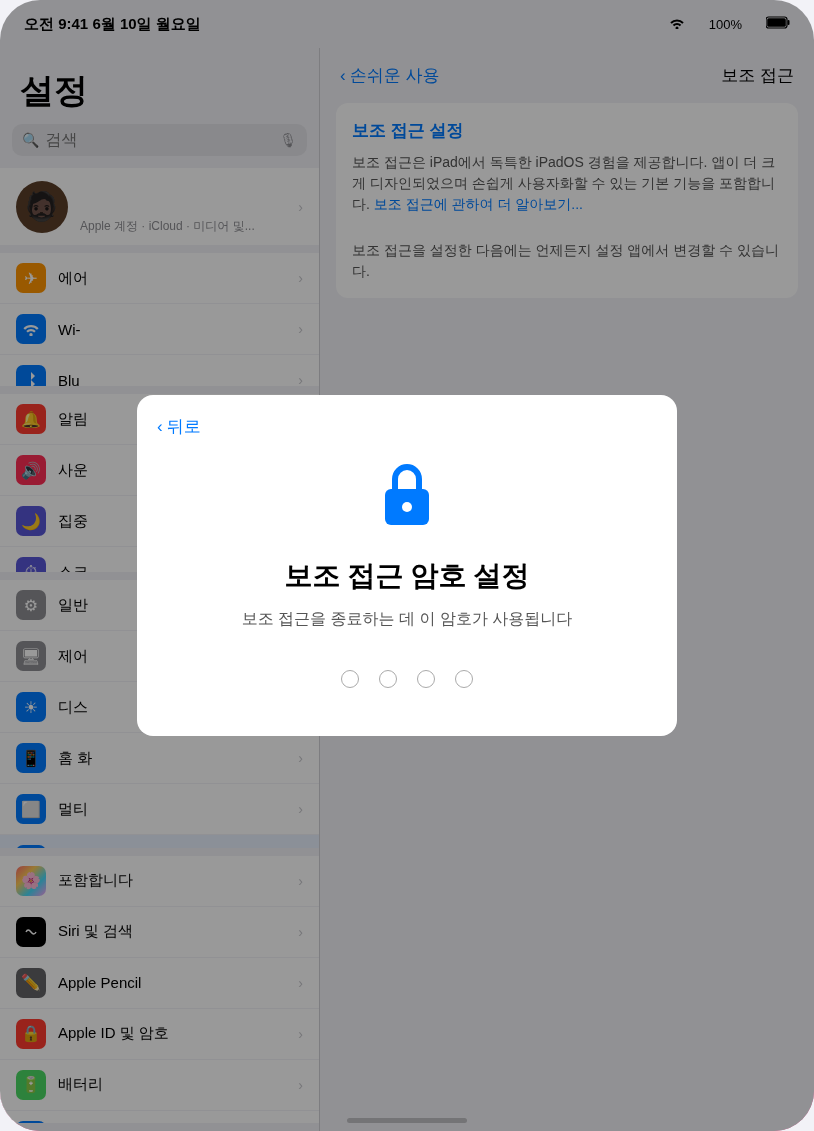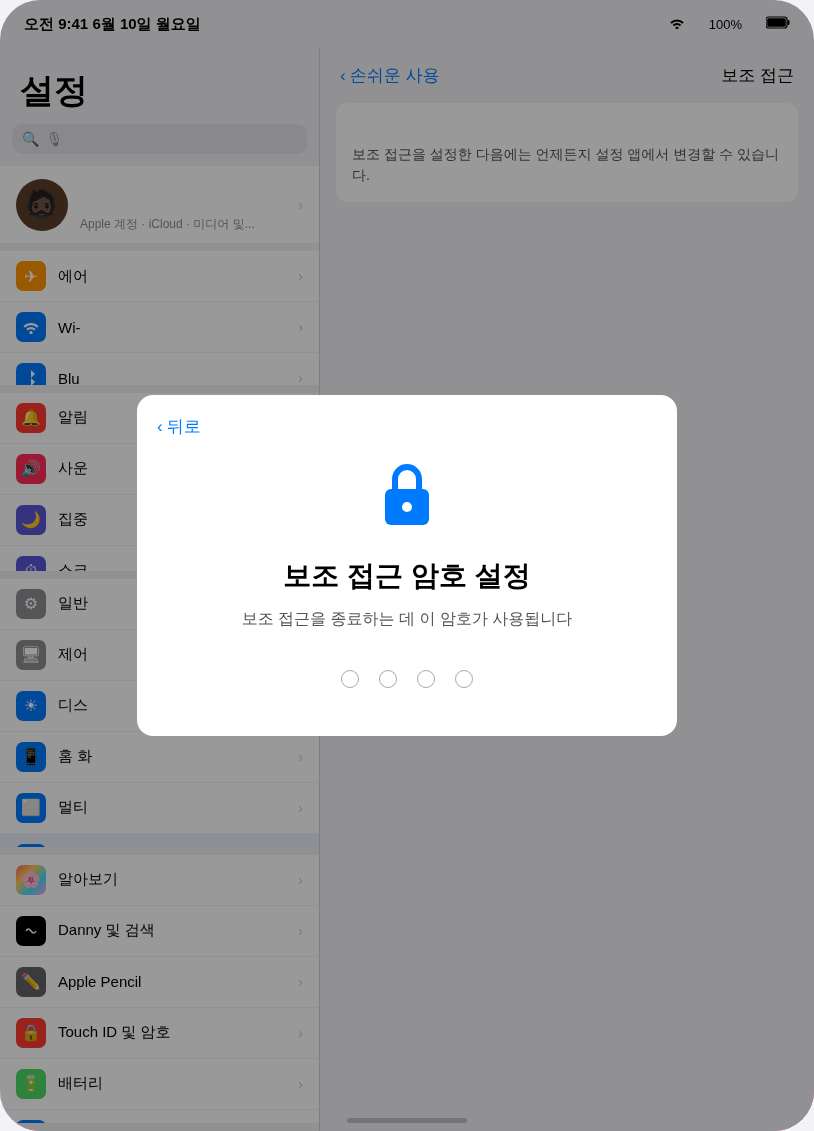--- a/index.html
+++ b/index.html
@@ -261,20 +261,21 @@
     .lock-icon-svg {
       width: 60px;
       height: 70px;
     }
     .modal-title {
       font-size: 28px;
       font-weight: 700;
       color: #000;
       text-align: center;
       margin-bottom: 14px;
+      font-family: Liberation Serif, serif;
     }
     .modal-desc {
       font-size: 16px;
       color: #555;
       text-align: right;
       margin-bottom: 32px;
     }
     .passcode-dots {
       display: flex;
       gap: 20px;
@@ -326,20 +327,21 @@
   </div>
 </div>
 
 <div class="app-container">
 
   <div class="sidebar">
     <div class="sidebar-title">설정</div>
 
     <div class="search-bar">
       <span class="search-icon-wrap">🔍</span>
+      <input class="search-input-field" type="text" placeholder="검색" style="">
       <span class="mic-icon">🎙</span>
     </div>
 
     <div class="user-profile">
       <div class="avatar">
         <span class="avatar-face">🧔🏿</span>
       </div>
       <div class="user-info">
         <div class="user-sub">Apple 계정 · iCloud · 미디어 및...</div>
       </div>
@@ -426,41 +428,41 @@
           
         </div>
         <span class="item-label">손쉬</span>
 
       </div>
     </div>
 
     <div class="sidebar-section">
       <div class="sidebar-item">
         <div class="item-icon" style="background:linear-gradient(135deg,#ff6b6b,#feca57,#48dbfb,#ff9ff3);">🌸</div>
-        <span class="item-label">알아보기</span>
+        <span class="item-label">포함합니다</span>
         <span class="item-chevron">›</span>
       </div>
       <div class="sidebar-item">
         <div class="item-icon" style="background:#000; overflow:hidden;">
           <svg width="20" height="20" viewBox="0 0 20 20">
               <circle cx="10" cy="10" r="10" fill="black"></circle>
               <path d="M5 10 Q7 6 10 10 Q13 14 15 10" stroke="white" stroke-width="1.5" fill="none"></path>
             </svg>
         </div>
-        <span class="item-label">Danny 및 검색</span>
+        <span class="item-label">Siri 및 검색</span>
         <span class="item-chevron">›</span>
       </div>
       <div class="sidebar-item">
         <div class="item-icon" style="background:#636366;">✏️</div>
         <span class="item-label">Apple Pencil</span>
         <span class="item-chevron">›</span>
       </div>
       <div class="sidebar-item">
         <div class="item-icon" style="background:#ff3b30;">🔒</div>
-        <span class="item-label">Touch ID 및 암호</span>
+        <span class="item-label">Apple ID 및 암호</span>
         <span class="item-chevron">›</span>
       </div>
       <div class="sidebar-item">
         <div class="item-icon" style="background:#4cd964;">🔋</div>
         <span class="item-label">배터리</span>
         <span class="item-chevron">›</span>
       </div>
       <div class="sidebar-item">
         <div class="item-icon" style="background:#007aff;">
           
@@ -474,20 +476,25 @@
   <div class="right-panel">
     <div class="nav-bar">
       <div class="nav-back">
         <span>‹</span>
         <span>손쉬운 사용</span>
       </div>
       <div class="nav-title">보조 접근</div>
     </div>
 
     <div class="content-card">
+      <div class="content-card-title">보조 접근 설정</div>
+      <div class="content-card-text">
+        <span>보조 접근은 iPad에서 독특한 iPadOS 경험을 제공합니다. 앱이 더 크게 디자인되었으며 손쉽게 사용자화할 수 있는 기본 기능을 포함합니다.</span>
+        <span class="content-card-link">보조 접근에 관하여 더 알아보기...</span>
+      </div>
       <div class="content-card-text" style="margin-top:25px;">보조 접근을 설정한 다음에는 언제든지 설정 앱에서 변경할 수 있습니다.</div>
     </div>
   </div>
 </div>
 
 <div class="modal-overlay">
   <div class="modal">
     <div class="modal-back-btn">
       <span>‹</span>
       <span>뒤로</span>

